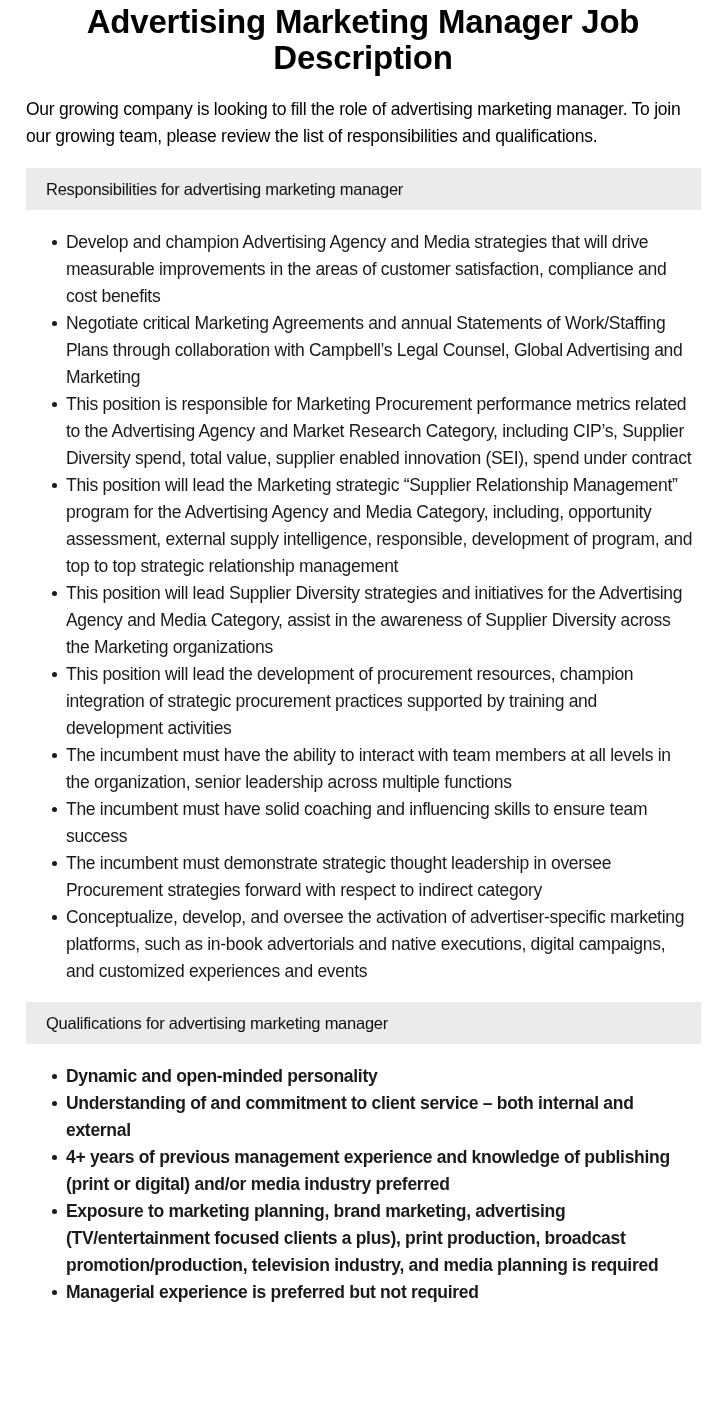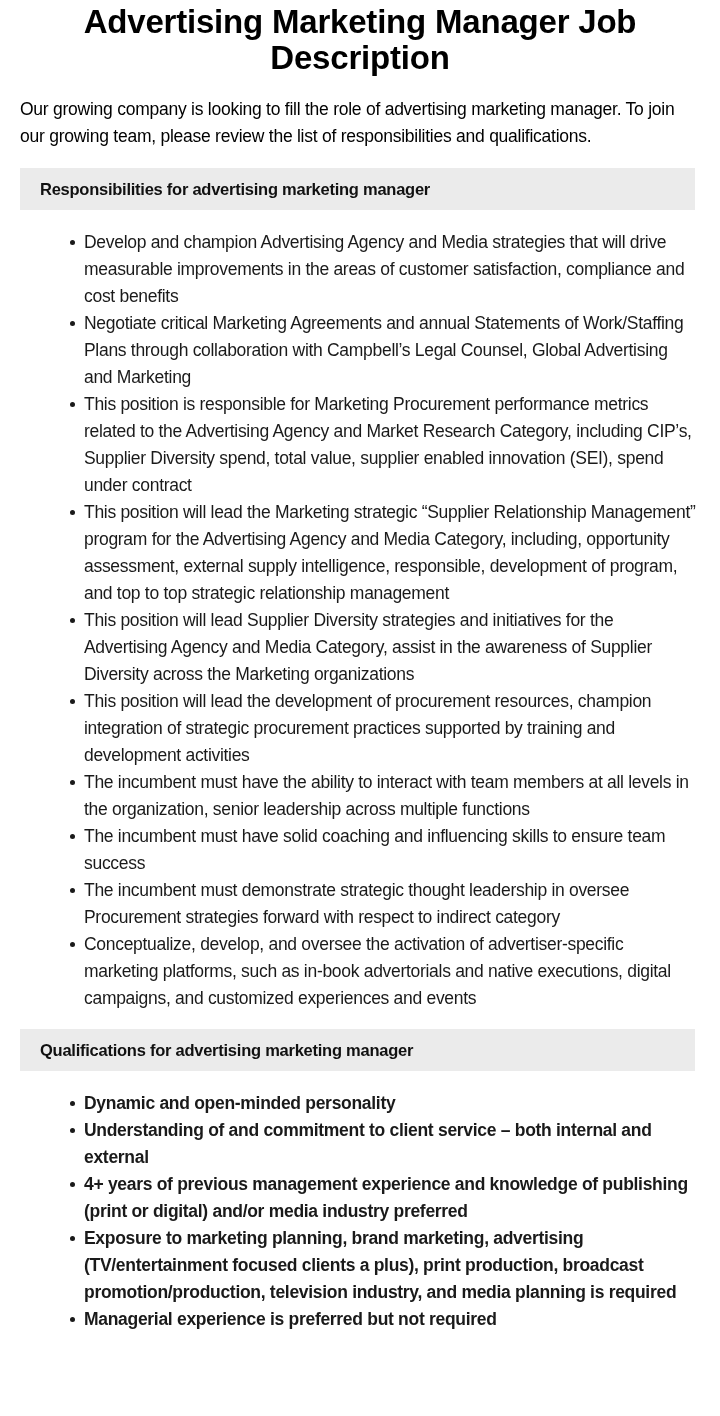--- a/index.html
+++ b/index.html
@@ -3,21 +3,21 @@
 <meta charset="utf-8">
 <style>
   html, body { margin: 0; padding: 0; background: #ffffff; }
   body {
     width: 720px;
     height: 1416px;
     overflow: hidden;
     font-family: "Liberation Sans", sans-serif;
     color: #111111;
   }
-  .page { padding: 0 20px 0 20px; position: relative; }
+  .page { padding: 0 20px 0 26px; position: relative; }
   h1.title {
     margin: 0;
     padding-top: 4px;
     text-align: center;
     font-size: 33px;
     line-height: 36px;
     font-weight: bold;
     color: #000000;
     letter-spacing: -0.2px;
   }
@@ -30,40 +30,39 @@
   }
   .section-header {
     margin-top: 18px;
     background: #ebebeb;
     height: 42px;
     box-sizing: border-box;
     padding: 0 20px;
     display: flex;
     align-items: center;
     font-size: 16.5px;
-    font-weight: bold;
+    font-weight: normal;
     color: #111111;
     letter-spacing: -0.25px;
     width: 675px;
   }
   ul.list {
     margin: 0;
     padding: 0 0 0 40px;
     list-style: none;
   }
   ul.list.resp { margin-top: 19px; }
   ul.list.qual { margin-top: 19px; font-weight: bold; }
   ul.list li {
     position: relative;
     font-size: 17.5px;
     line-height: 27px;
     color: #1a1a1a;
     letter-spacing: -0.3px;
     padding-right: 2px;
-    margin-left: 24px;
   }
   ul.list li .bullet {
     position: absolute;
     left: -14px;
     top: 11px;
     width: 5px;
     height: 5px;
     border-radius: 50%;
     background: #1a1a1a;
   }

